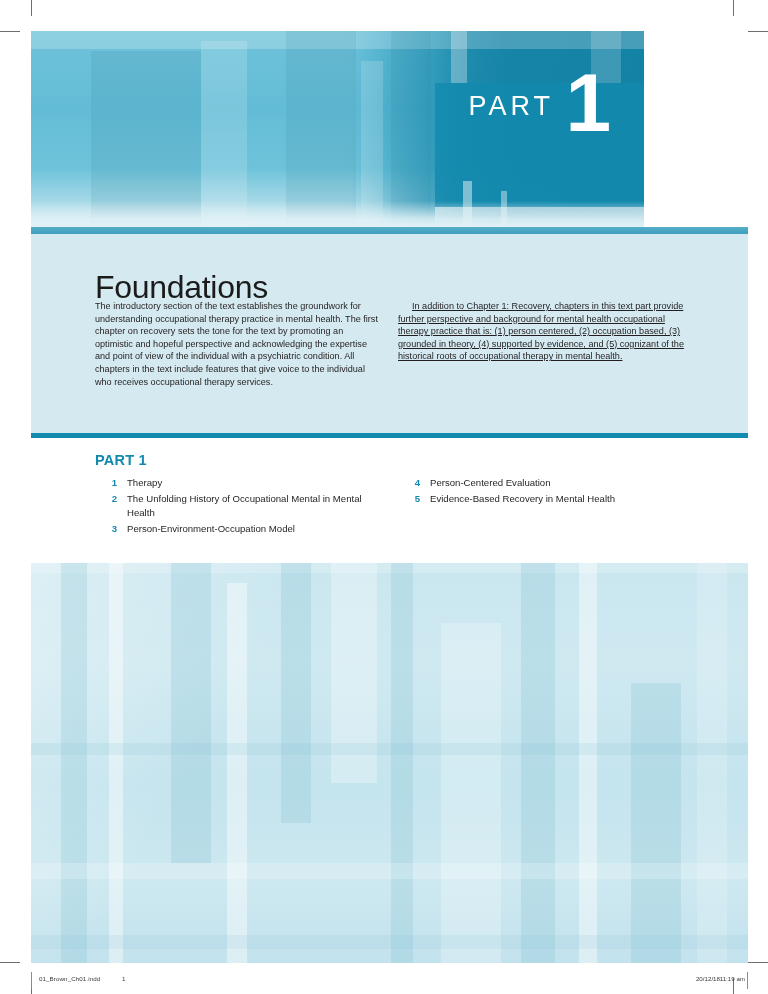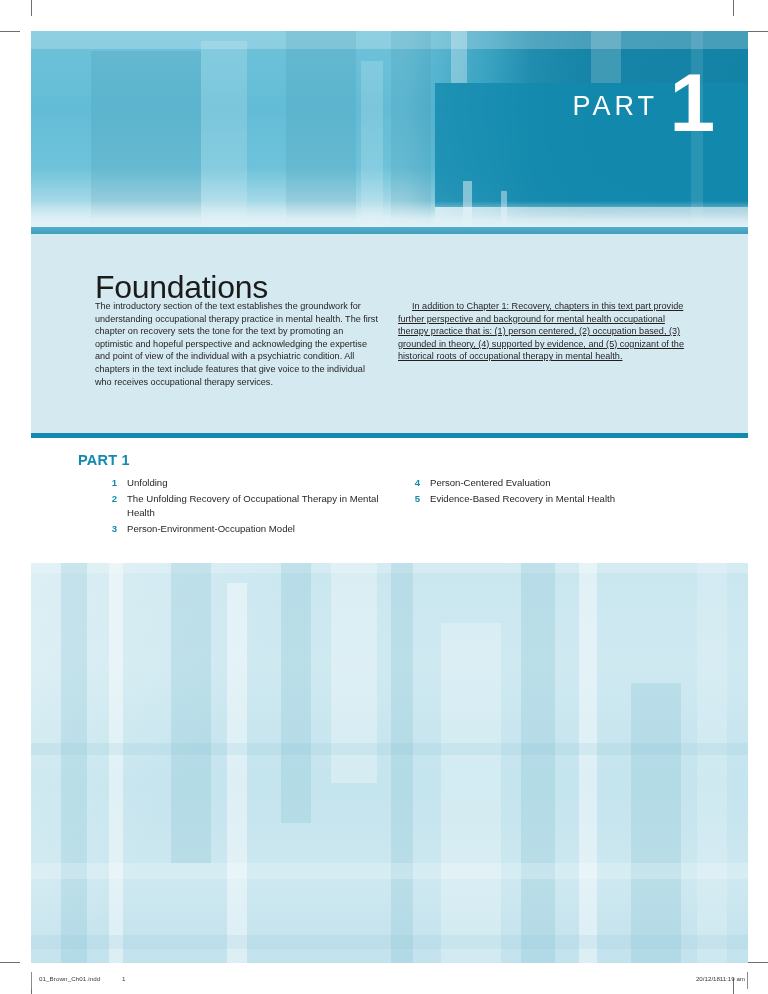--- a/index.html
+++ b/index.html
@@ -39,21 +39,21 @@
   .crop-bl-v { left: 31px;  top: 978px; }
   .crop-bl-h { left: 0;     top: 962px; }
   .crop-br-v { left: 733px; top: 978px; }
   .crop-br-h { left: 748px; top: 962px; }
 
   
   #banner {
     position: absolute;
     left: 31px;
     top: 31px;
-    width: 717px;
+    width: 613px;
     height: 196px;
     overflow: hidden;
     background:
       
       linear-gradient(to right,
         rgba(17,137,174,0) 0%,
         rgba(17,137,174,0) 52%,
         rgba(17,137,174,0.28) 58%,
         rgba(17,137,174,0.55) 64%,
         rgba(14,127,163,0.80) 70%,
@@ -167,21 +167,21 @@
   
   #contents {
     position: absolute;
     left: 0;
     top: 452px;
     width: 768px;
     height: 106px;
   }
   #contents-heading {
     position: absolute;
-    left: 78px;
+    left: 95px;
     top: 0;
     font-size: 14.5px;
     font-weight: 700;
     color: #1289ae;
     letter-spacing: .2px;
     text-align: center;
   }
   .chapter-col {
     position: absolute;
     top: 24px;
@@ -326,25 +326,25 @@
 
   <div class="intro-col" id="intro-col-left">The introductory section of the text establishes the groundwork for understanding occupational therapy practice in mental health. The first chapter on recovery sets the tone for the text by promoting an optimistic and hopeful perspective and acknowledging the expertise and point of view of the individual with a psychiatric condition. All chapters in the text include features that give voice to the individual who receives occupational therapy services.</div>
   <div class="intro-col" id="intro-col-right">In addition to Chapter 1: Recovery, chapters in this text part provide further perspective and background for mental health occupational therapy practice that is: (1) person centered, (2) occupation based, (3) grounded in theory, (4) supported by evidence, and (5) cognizant of the historical roots of occupational therapy in mental health.</div>
 
   <div id="contents">
     <div id="contents-heading">PART 1</div>
 
     <div class="chapter-col" id="chapter-col-left">
       <div class="chapter-row">
         <span class="chapter-num">1</span>
-        <span class="chapter-title">Unfolding</span>
+        <span class="chapter-title">Therapy</span>
       </div>
       <div class="chapter-row">
         <span class="chapter-num">2</span>
-        <span class="chapter-title">The Unfolding Recovery of Occupational Therapy in Mental Health</span>
+        <span class="chapter-title">The Unfolding History of Occupational Mental in Mental Health</span>
       </div>
       <div class="chapter-row">
         <span class="chapter-num">3</span>
         <span class="chapter-title">Person-Environment-Occupation Model</span>
       </div>
     </div>
 
     <div class="chapter-col" id="chapter-col-right">
       <div class="chapter-row">
         <span class="chapter-num">4</span>

